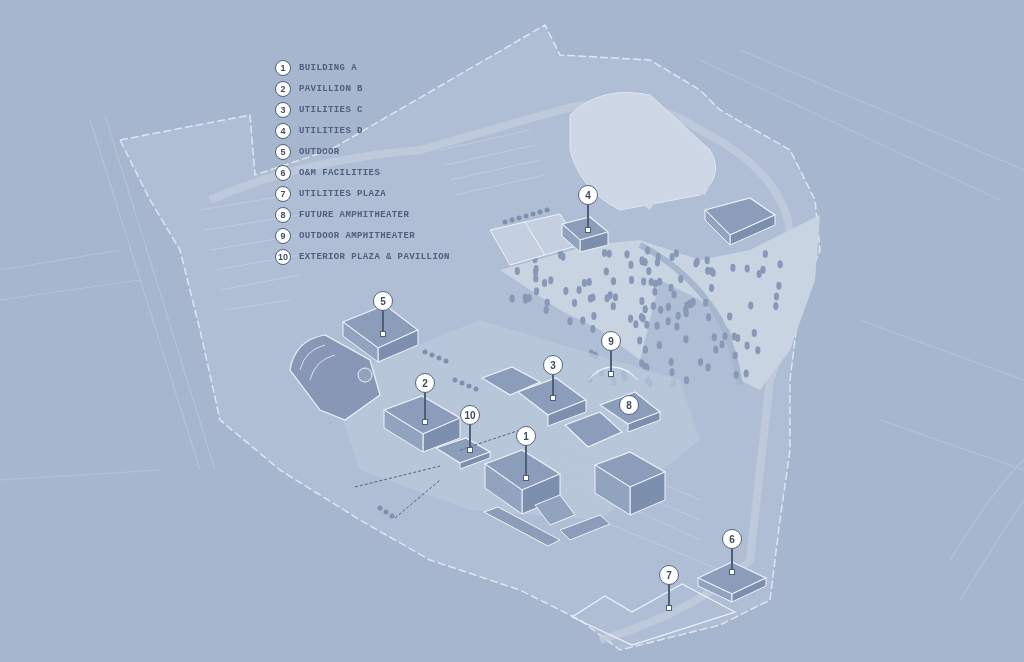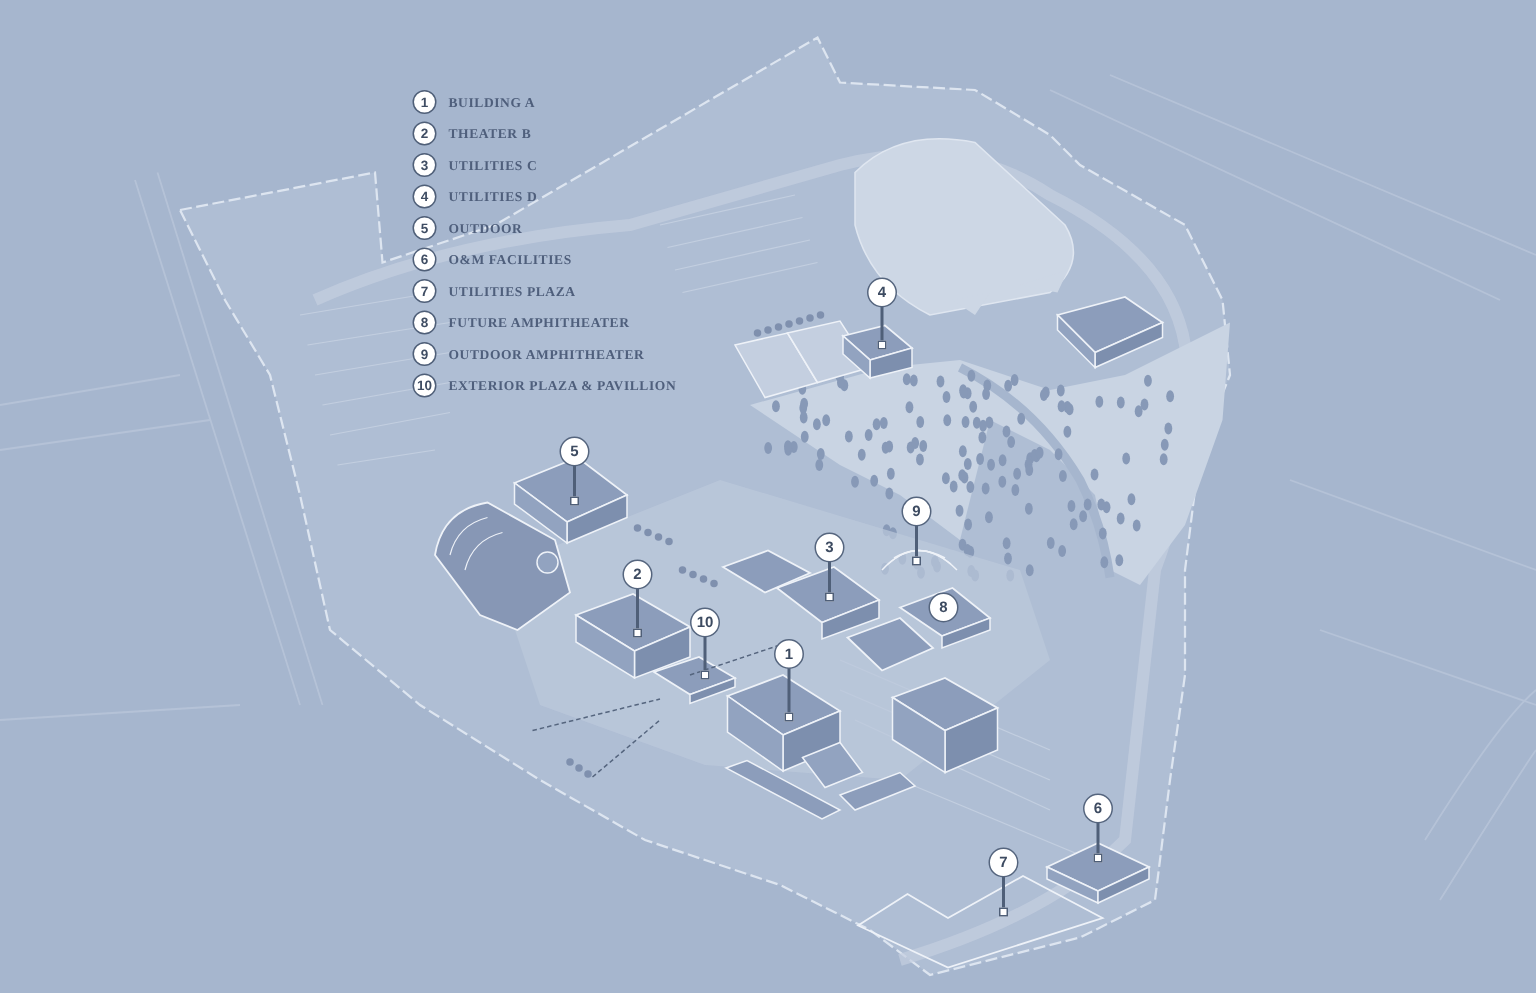--- a/index.html
+++ b/index.html
@@ -18,21 +18,21 @@
     .legend-item { display: flex; align-items: center; gap: 8px; height: 16px; cursor: pointer; }
     .legend-num {
       width: 14px; height: 14px; border-radius: 50%;
       background: #ffffff; border: 1.5px solid #4f5f78;
       color: #3f4d63; font-size: 9px; font-weight: bold;
       display: flex; align-items: center; justify-content: center;
       box-sizing: content-box;
     }
     .legend-label {
       color: #4f5f7c; font-size: 9px; font-weight: bold; letter-spacing: 0.4px;
-      font-family: Liberation Serif, serif;
+      font-family: Liberation Mono, monospace;
     }
     .marker { position: absolute; cursor: pointer; }
     .marker-circle {
       position: absolute; width: 18px; height: 18px; border-radius: 50%;
       background: #ffffff; border: 1.5px solid #55657e;
       color: #3d4b61; font-size: 10px; font-weight: bold;
       display: flex; align-items: center; justify-content: center;
       transform: translate(-50%, -50%);
     }
     .marker-stem { position: absolute; width: 1.5px; background: #4f5f78; }
@@ -316,21 +316,21 @@
     </g>
   </svg>
 
   <div class="legend">
     <div class="legend-item">
       <span class="legend-num">1</span>
       <span class="legend-label">BUILDING A</span>
     </div>
     <div class="legend-item">
       <span class="legend-num">2</span>
-      <span class="legend-label">THEATER B</span>
+      <span class="legend-label">PAVILLION B</span>
     </div>
     <div class="legend-item">
       <span class="legend-num">3</span>
       <span class="legend-label">UTILITIES C</span>
     </div>
     <div class="legend-item">
       <span class="legend-num">4</span>
       <span class="legend-label">UTILITIES D</span>
     </div>
     <div class="legend-item">

